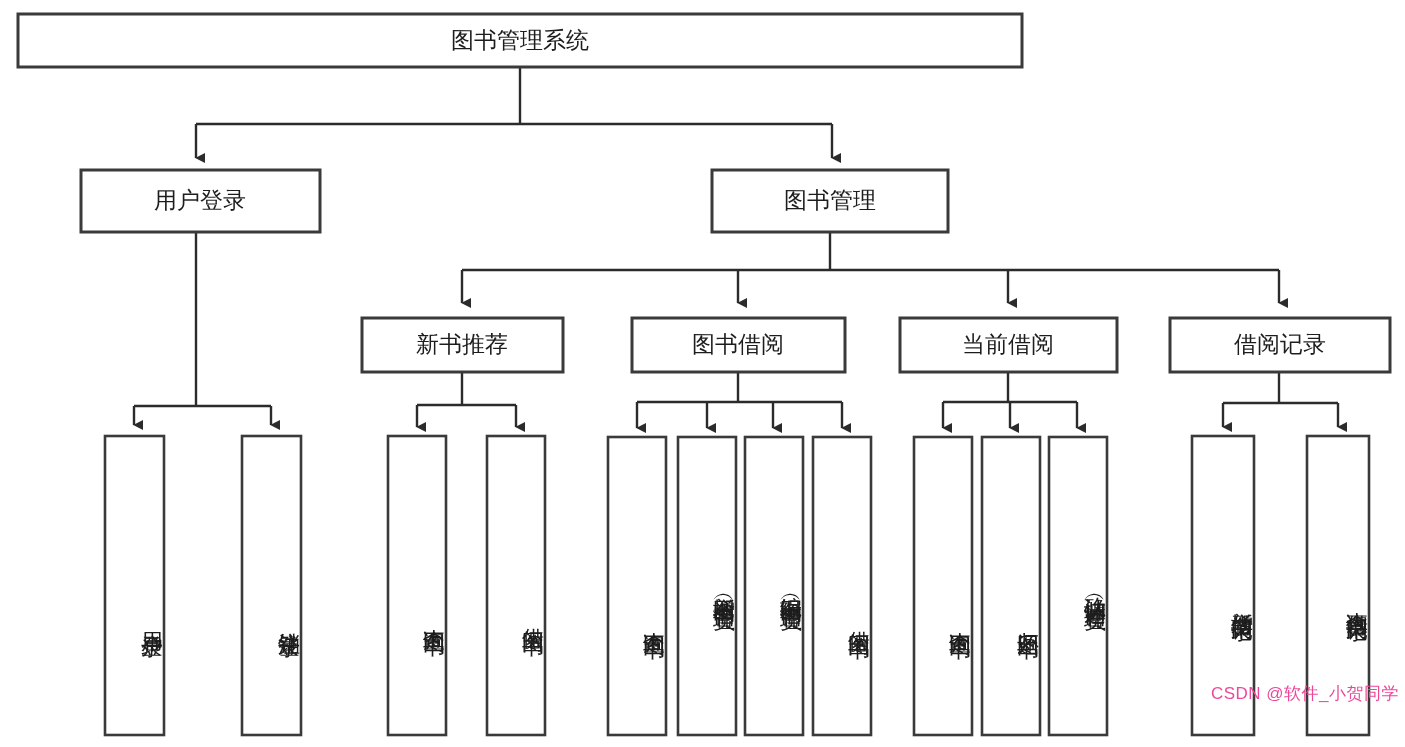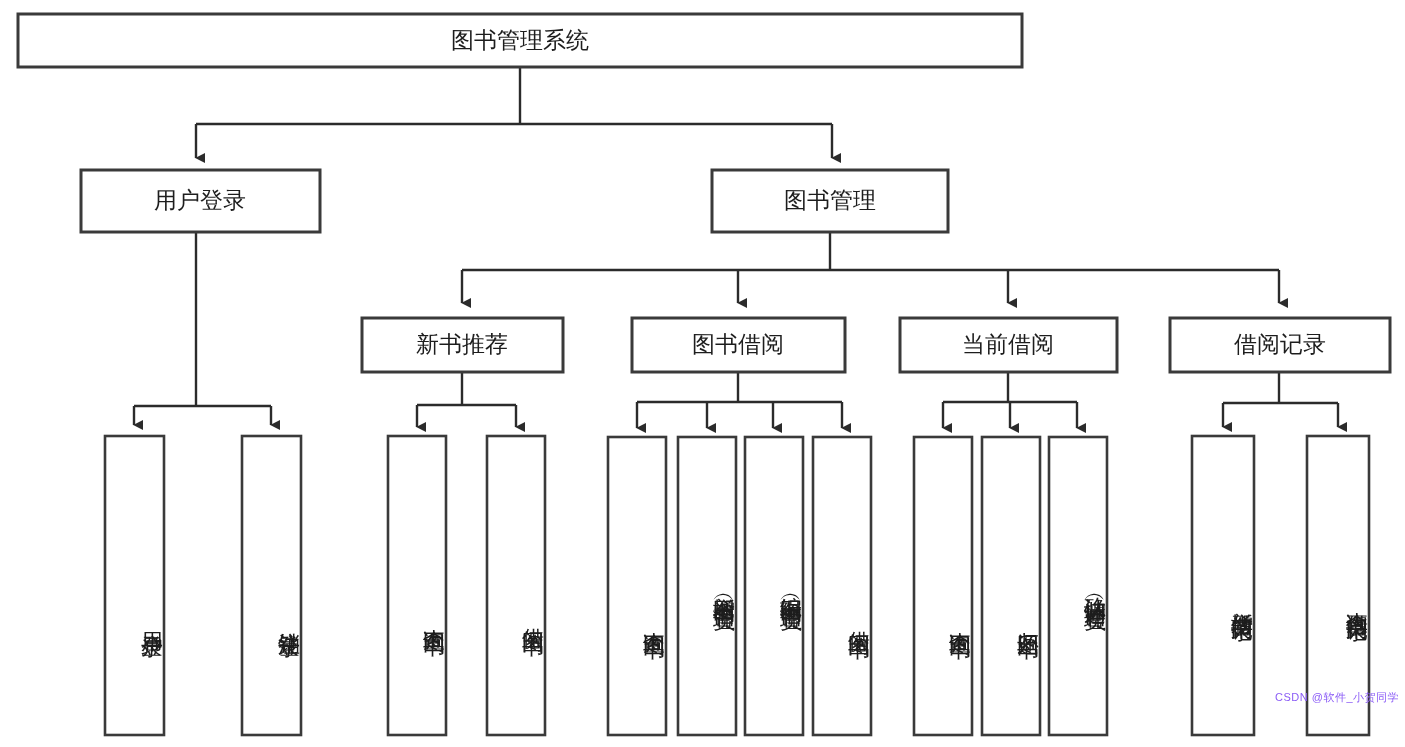--- a/index.html
+++ b/index.html
@@ -65,22 +65,22 @@
     display: flex;
     align-items: flex-start;
     justify-content: center;
     pointer-events: none;
   }
   .watermark {
     position: absolute;
     right: 6px;
     bottom: 4px;
     font-family: "Liberation Sans", "DejaVu Sans", sans-serif;
-    font-size: 11px;
-    color: #8b5cf6;
+    font-size: 17px;
+    color: #ec4899;
     letter-spacing: 0.5px;
     white-space: nowrap;
   }
 </style>
 </head>
 <body>
 
 <div id="diagram-root">
 
   <svg class="canvas" viewBox="0 0 1405 747" xmlns="http://www.w3.org/2000/svg">

